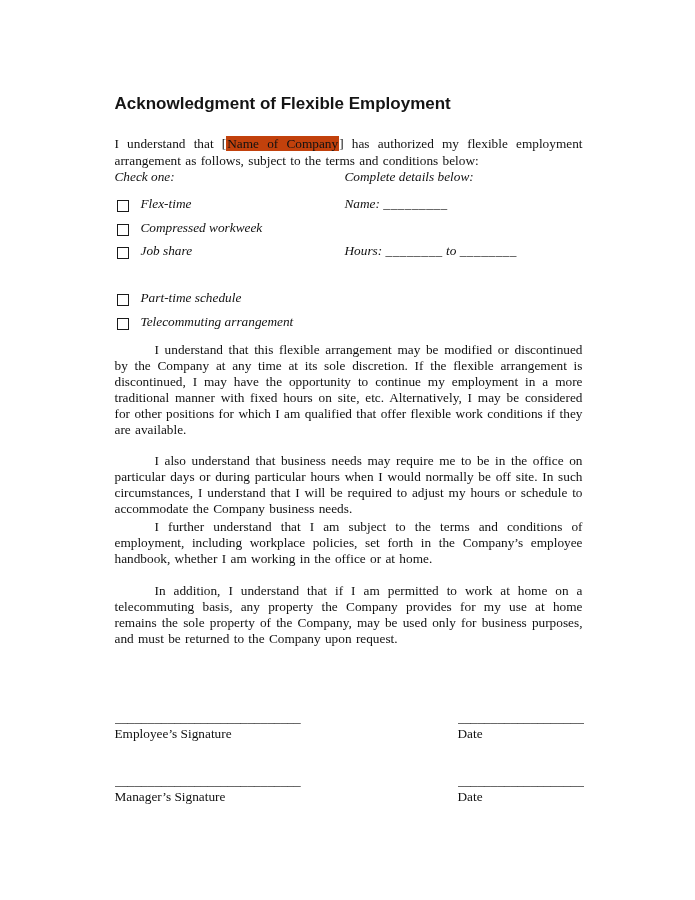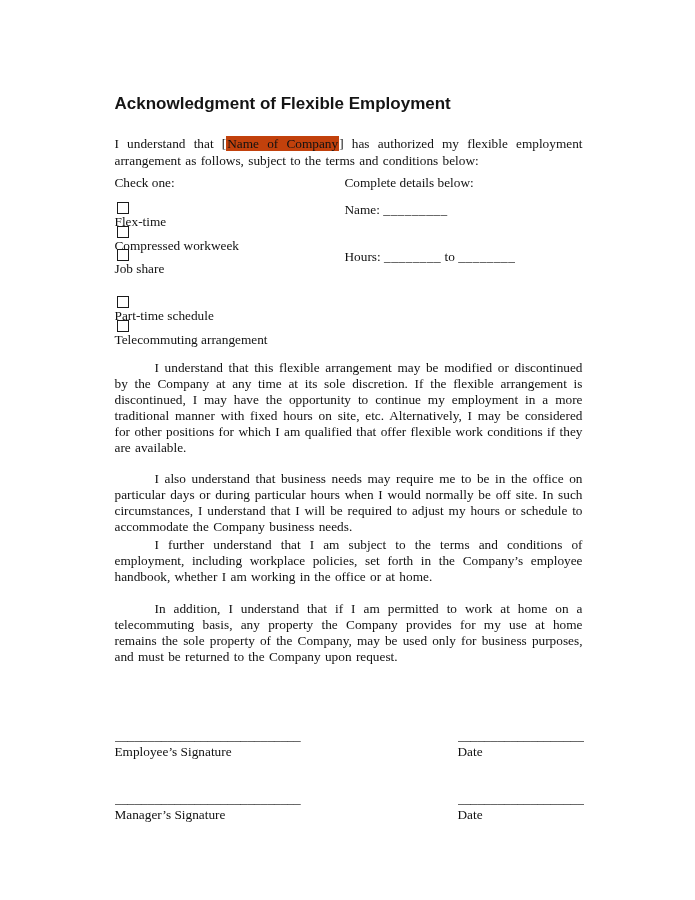--- a/index.html
+++ b/index.html
@@ -33,34 +33,34 @@
     margin: 21px 0 0 0;
     text-align: justify;
     word-spacing: 1px;
     line-height: 16.5px;
   }
   .company-highlight {
     background: #c2410c;
     padding: 0 1px;
   }
   .check-grid {
-    margin-top: 6px;
+    margin-top: 0;
     display: grid;
     grid-template-columns: 230px 1fr;
     grid-template-rows: 27px repeat(5, 23.6px);
     align-items: start;
+    font-style: italic;
   }
   .check-grid .cell {
     white-space: nowrap;
   }
   .option-cell {
     display: flex;
-    align-items: flex-start;
+    align-items: flex-end;
     grid-column: 1;
-    flex-direction: column;
   }
   .detail-cell {
     grid-column: 2;
   }
   .checkbox {
     display: inline-block;
     width: 10px;
     height: 10px;
     border: 1.3px solid #1a1a1a;
     margin: 0 12px 0 2px;

